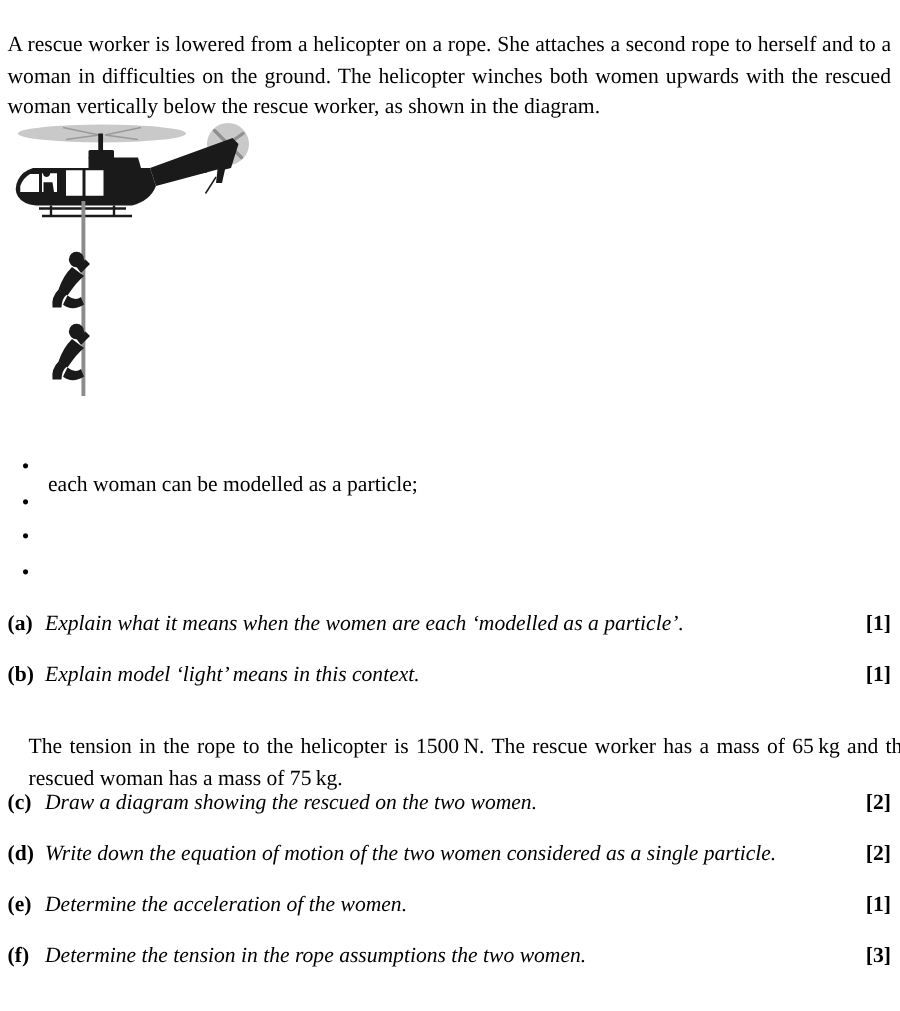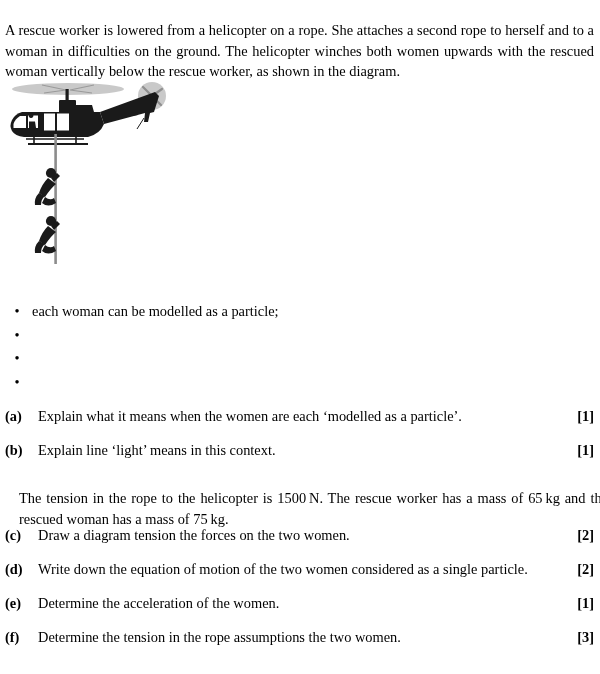--- a/index.html
+++ b/index.html
@@ -70,43 +70,44 @@
   .bullet-dot {
     position: absolute;
     left: 6px;
     top: 0;
     width: 12px;
     text-align: center;
   }
   .bullet-text {
     position: absolute;
     left: 27px;
-    top: 0;
+    top: 12px;
   }
 
   
   .qrow {
     position: absolute;
     left: 5px;
     width: 589px;
     font-size: 14.4px;
     line-height: 20.4px;
   }
   .qlabel {
     position: absolute;
     left: 0;
     top: 0;
     font-weight: bold;
     width: 28px;
   }
   .qtext {
     position: absolute;
-    left: 33px;
+    left: 25px;
     top: 0;
     width: 500px;
+    font-style: italic;
   }
   .qmarks {
     position: absolute;
     right: 0;
     top: 0;
     font-weight: bold;
     text-align: right;
   }
 
   
@@ -202,29 +203,29 @@
   </div>
 
   <div class="qrow" style="top:406px;">
     <span class="qlabel">(a)</span>
     <span class="qtext">Explain what it means when the women are each ‘modelled as a particle’.</span>
     <span class="qmarks">[1]</span>
   </div>
 
   <div class="qrow" style="top:440px;">
     <span class="qlabel">(b)</span>
-    <span class="qtext">Explain line ‘light’ means in this context.</span>
+    <span class="qtext">Explain model ‘light’ means in this context.</span>
     <span class="qmarks">[1]</span>
   </div>
 
   <p class="tension">The tension in the rope to the helicopter is 1500 N. The rescue worker has a mass of 65 kg and the rescued woman has a mass of 75 kg.</p>
 
   <div class="qrow" style="top:525px;">
     <span class="qlabel">(c)</span>
-    <span class="qtext">Draw a diagram tension the forces on the two women.</span>
+    <span class="qtext">Draw a diagram showing the rescued on the two women.</span>
     <span class="qmarks">[2]</span>
   </div>
 
   <div class="qrow" style="top:559px;">
     <span class="qlabel">(d)</span>
     <span class="qtext">Write down the equation of motion of the two women considered as a single particle.</span>
     <span class="qmarks">[2]</span>
   </div>
 
   <div class="qrow" style="top:593px;">

